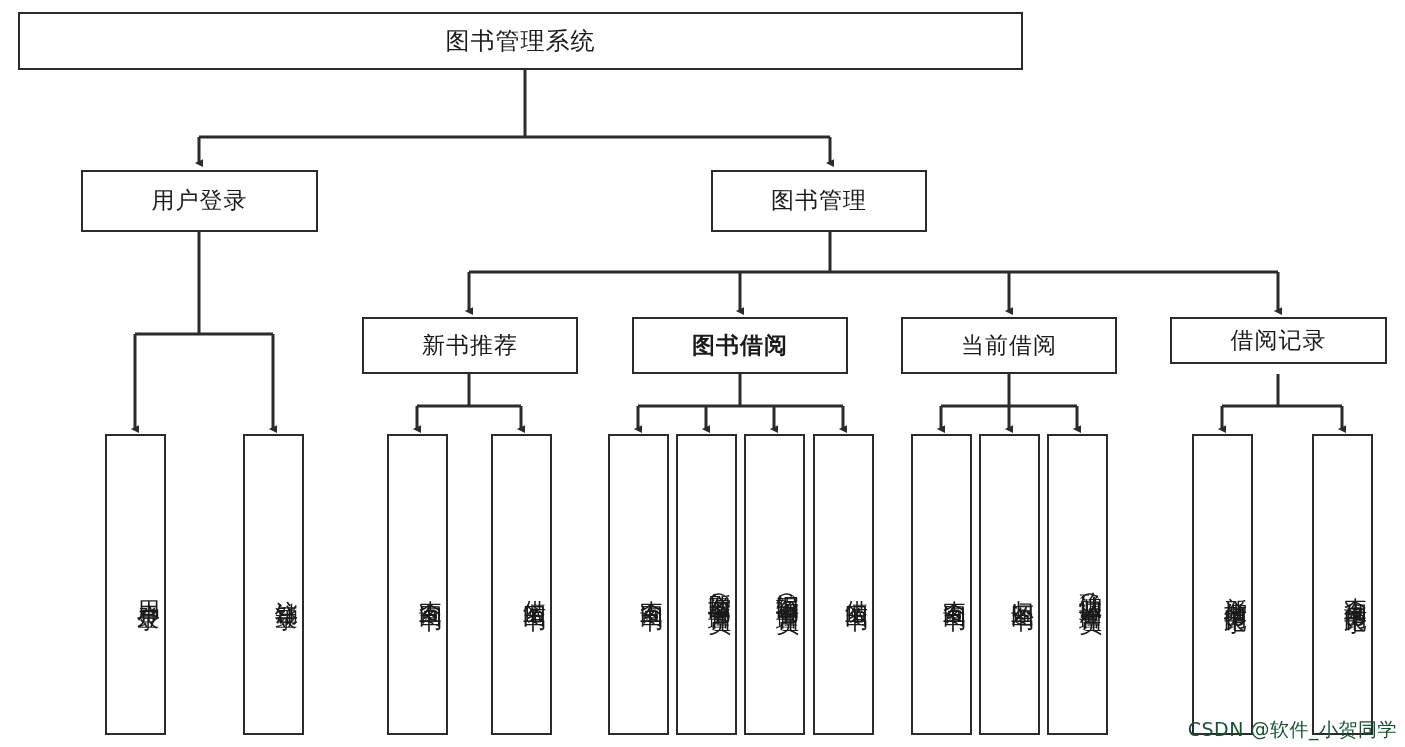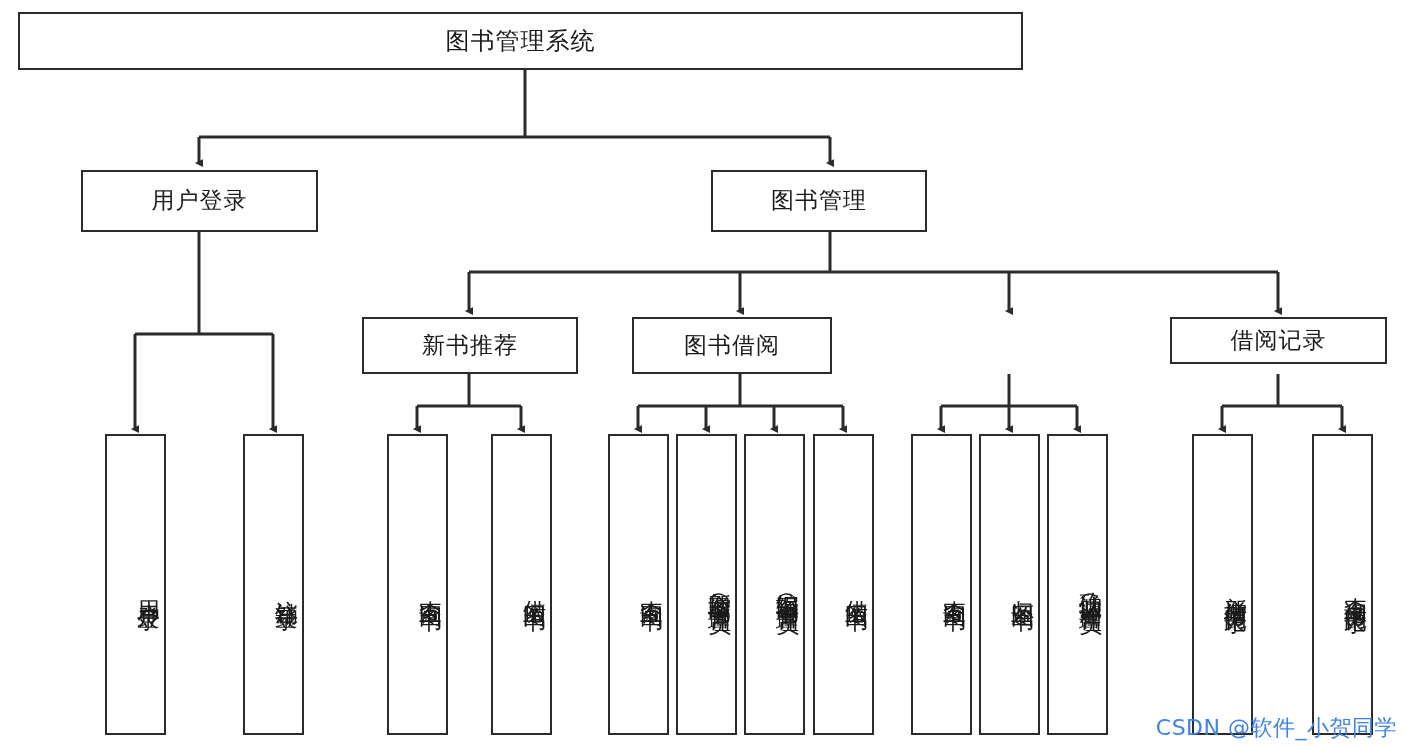--- a/index.html
+++ b/index.html
@@ -57,22 +57,22 @@
   }
   .node-v > span {
     writing-mode: vertical-rl;
     text-orientation: upright;
     display: block;
   }
   .watermark {
     position: absolute;
     right: 8px;
     bottom: 4px;
-    font-size: 22px;
-    color: #3b82f6;
+    font-size: 19px;
+    color: #14532d;
     white-space: nowrap;
     letter-spacing: 0.5px;
     pointer-events: none;
   }
 </style>
 </head>
 <body>
 
 <div id="diagram-root">
 
@@ -136,24 +136,27 @@
   </div>
 
   <div class="node node-h" style="left:711px; top:170px; width:216px; height:62px;">
     <span>图书管理</span>
   </div>
 
   <div class="node node-h" style="left:362px; top:317px; width:216px; height:57px;">
     <span>新书推荐</span>
   </div>
 
-  <div class="node node-h" style="left:632px; top:317px; width:200px; height:57px;">
+  <div class="node node-h" style="left:632px; top:317px; width:216px; height:57px;font-weight:bold;">
     <span>图书借阅</span>
   </div>
 
+  <div class="node node-h" style="left:901px; top:317px; width:216px; height:57px;">
+    <span>当前借阅</span>
+  </div>
 
   <div class="node node-h" style="left:1170px; top:317px; width:217px; height:47px;">
     <span>借阅记录</span>
   </div>
 
   <div class="node node-v" style="left:105px; top:434px; width:61px; height:301px;">
     <span>用户登录</span>
   </div>
 
   <div class="node node-v" style="left:243px; top:434px; width:61px; height:301px;">

